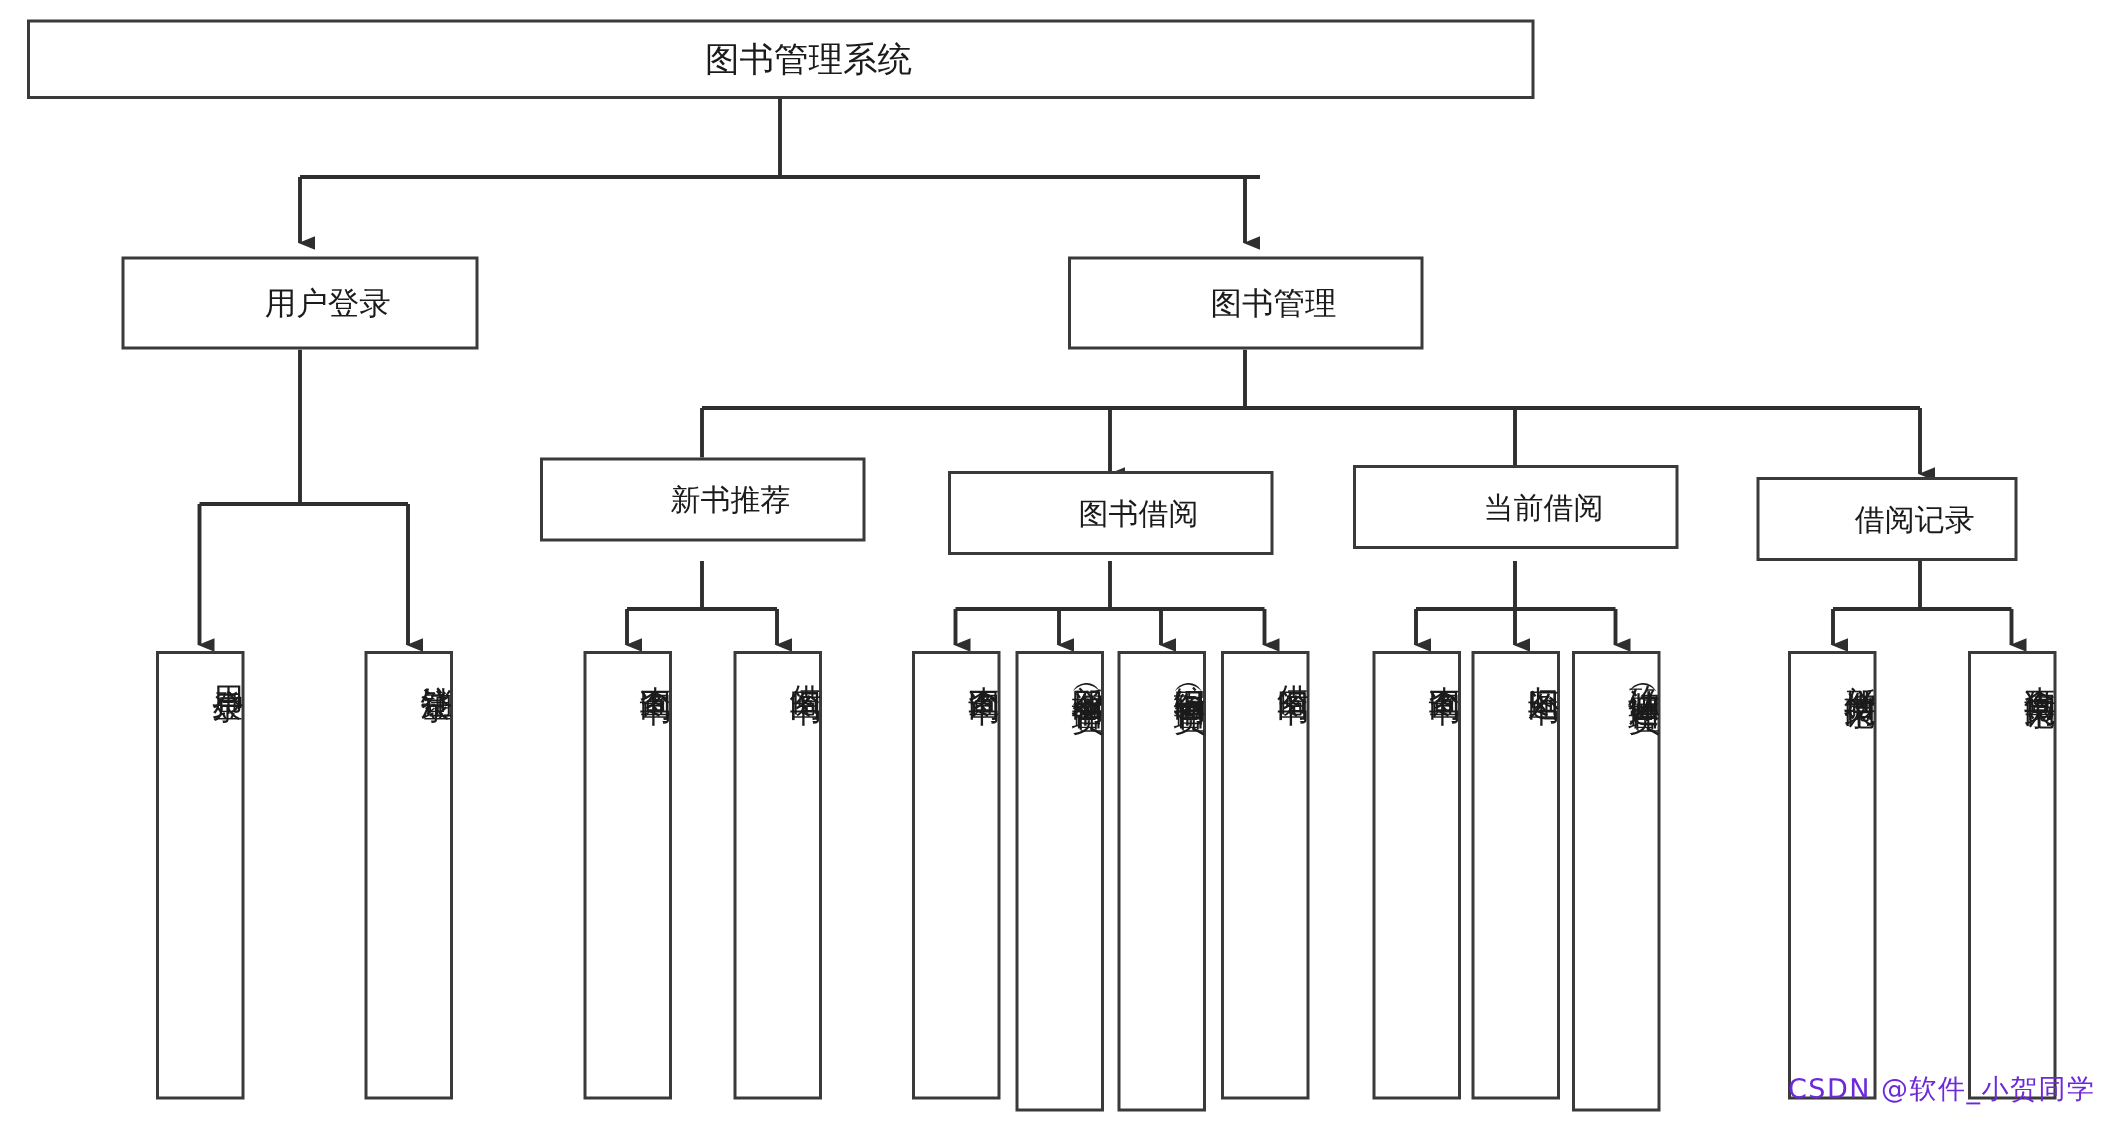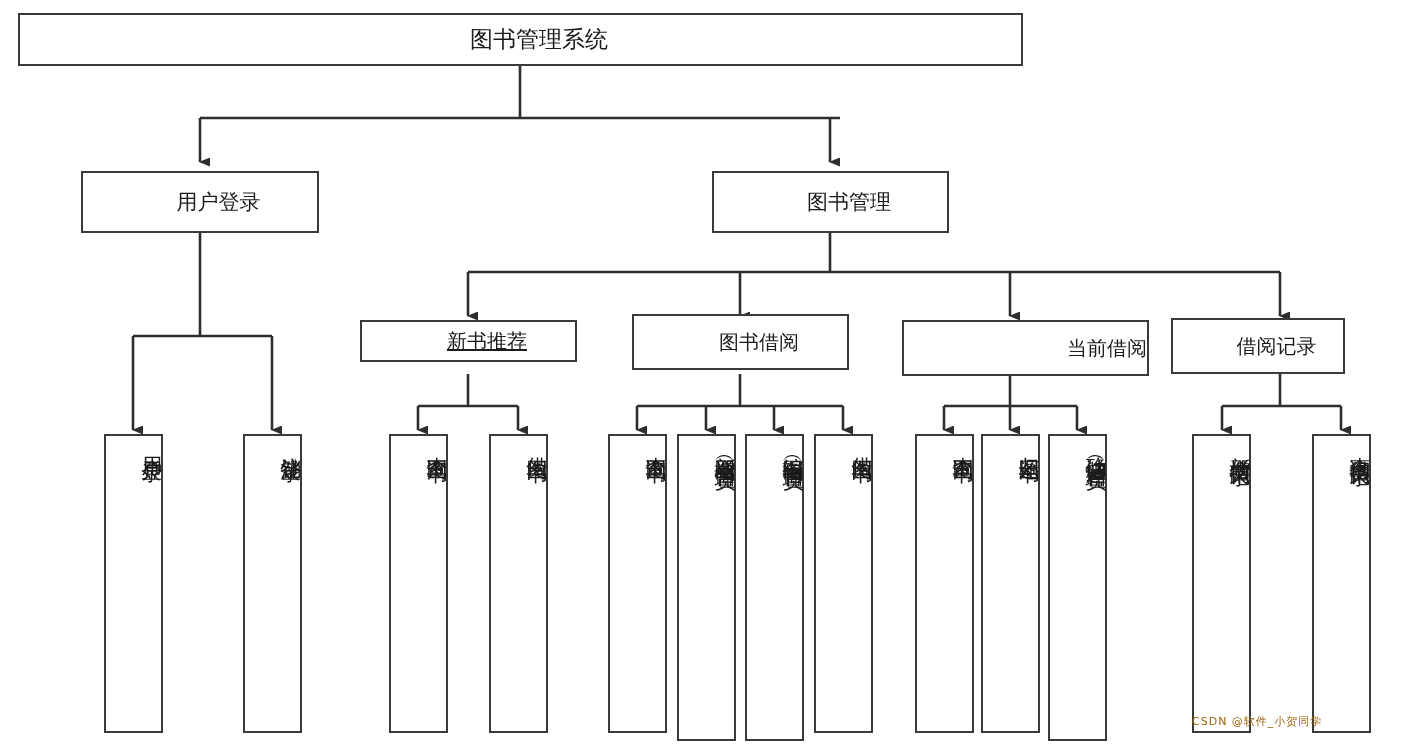--- a/index.html
+++ b/index.html
@@ -56,22 +56,22 @@
   .vert-label {
     writing-mode: vertical-rl;
     text-orientation: upright;
     letter-spacing: 2px;
     line-height: 1.05;
     white-space: pre-line;
     text-align: start;
   }
   .watermark {
     position: absolute;
-    font-size: 11px;
-    color: #a16207;
+    font-size: 18px;
+    color: #6d28d9;
     letter-spacing: 1px;
     white-space: nowrap;
     font-family: "DejaVu Sans", "Liberation Sans", sans-serif;
   }
 </style>
 </head>
 <body>
 
 <div id="diagram-root">
 
@@ -131,29 +131,29 @@
   </div>
 
   <div class="node-box level-1" style="left:81px; top:171px; width:238px; height:62px;">
     <span>用户登录</span>
   </div>
 
   <div class="node-box level-1" style="left:712px; top:171px; width:237px; height:62px;text-align:center;">
     <span>图书管理</span>
   </div>
 
-  <div class="node-box level-2" style="left:360px; top:320px; width:217px; height:42px;text-decoration:underline;">
+  <div class="node-box level-2" style="left:360px; top:305px; width:217px; height:56px;">
     <span>新书推荐</span>
   </div>
 
   <div class="node-box level-2" style="left:632px; top:314px; width:217px; height:56px;">
     <span>图书借阅</span>
   </div>
 
-  <div class="node-box level-2" style="left:902px; top:320px; width:247px; height:56px;justify-content:flex-end;">
+  <div class="node-box level-2" style="left:902px; top:310px; width:217px; height:56px;">
     <span>当前借阅</span>
   </div>
 
   <div class="node-box level-2" style="left:1171px; top:318px; width:174px; height:56px;">
     <span>借阅记录</span>
   </div>
 
   <div class="node-box leaf" style="left:104px; top:434px; width:59px; height:299px;">
     <span class="vert-label">用户登录</span>
   </div>

